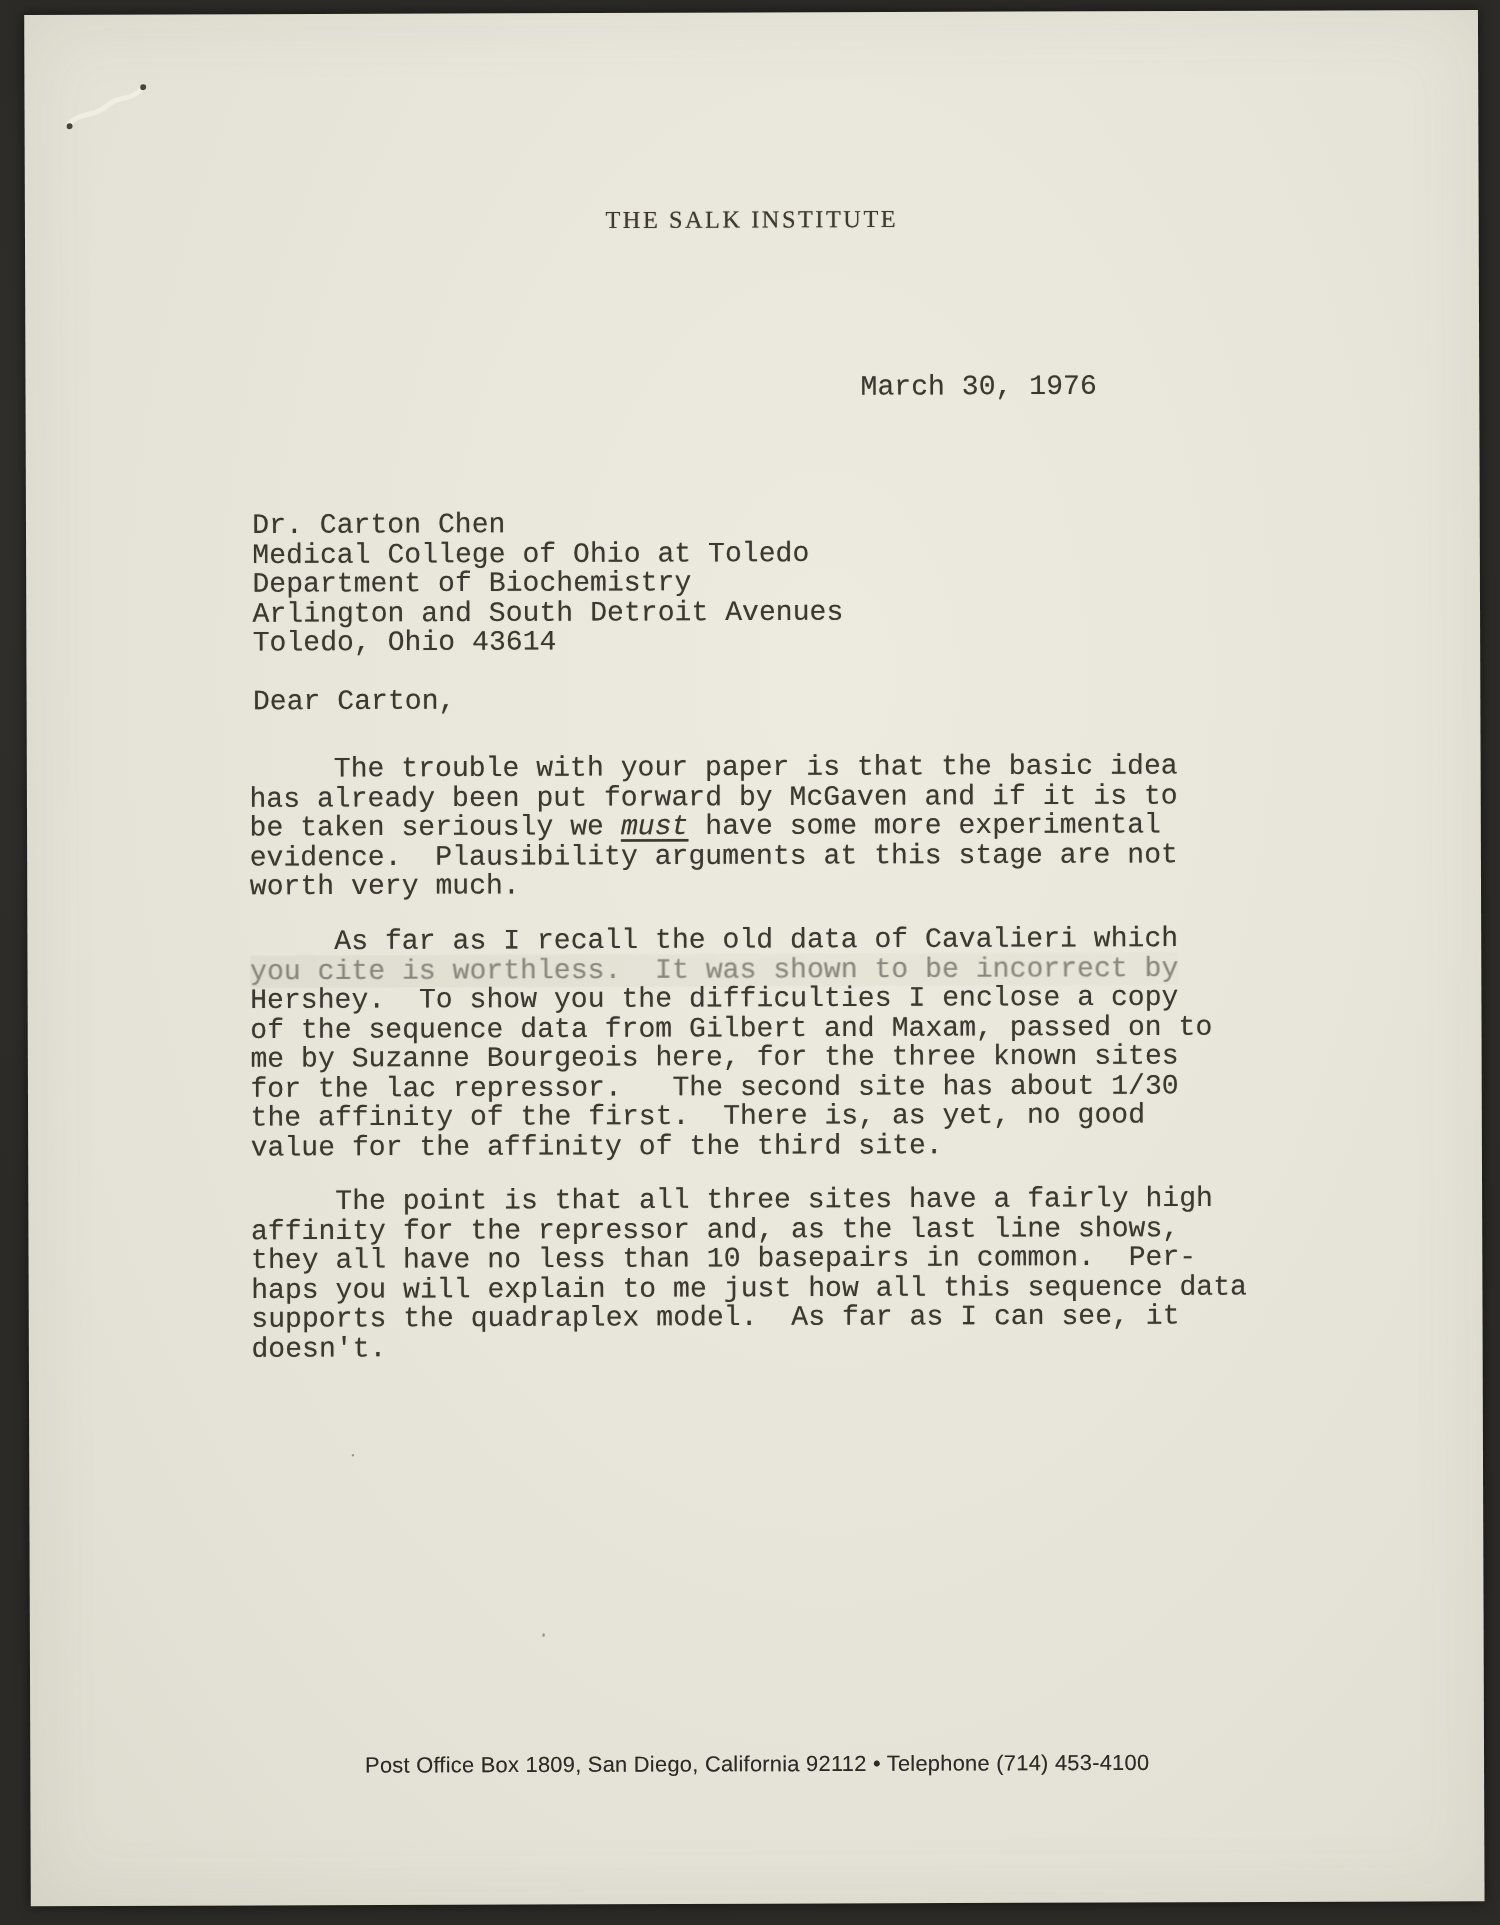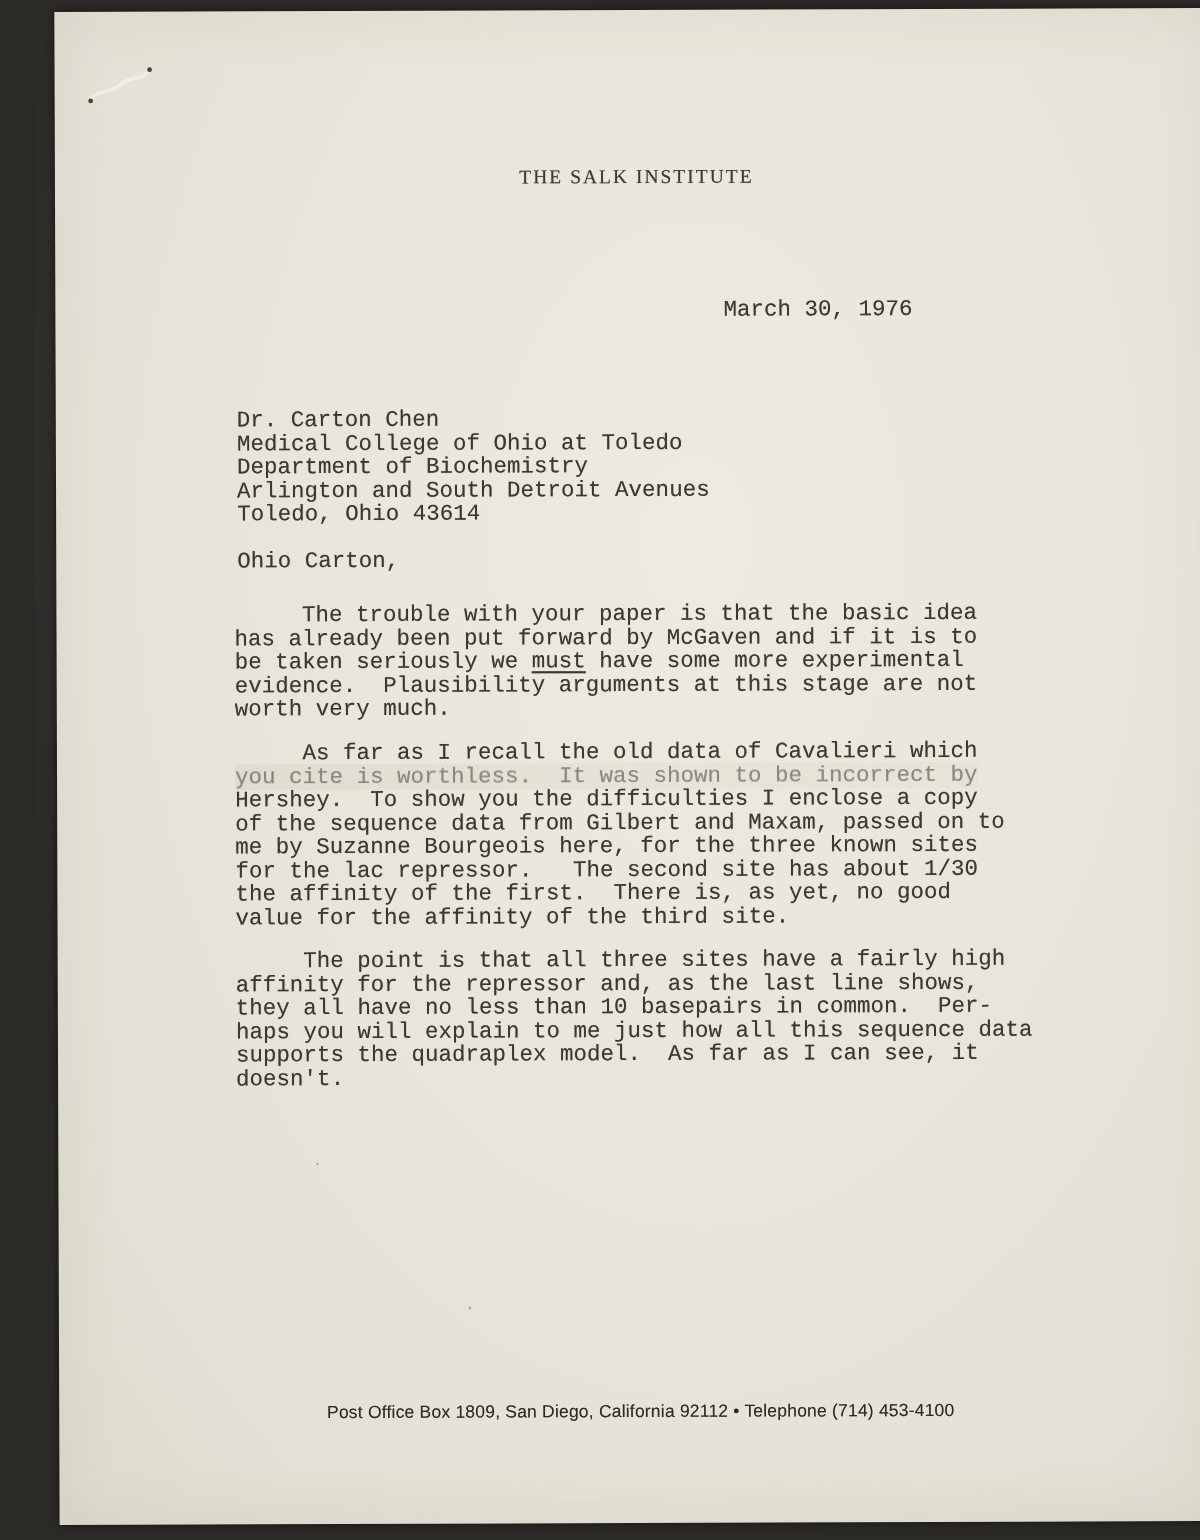--- a/index.html
+++ b/index.html
@@ -13,21 +13,20 @@
     position: relative;
     overflow: hidden;
     font-family: "Liberation Sans", sans-serif;
   }
   .scan-bg {
     position: absolute;
     inset: 0;
     background:
       radial-gradient(circle at 20% 30%, rgba(255,255,255,0.03), transparent 40%),
       #2b2a27;
-    margin-left: 35px;
   }
   .paper {
     position: absolute;
     left: 22px;
     top: 10px;
     width: 1163px;
     height: 1513px;
     background:
       radial-gradient(ellipse at 55% 35%, #edebdf 0%, #e8e6da 45%, #e3e1d5 78%, #dddbce 100%);
     box-shadow:
@@ -85,20 +84,21 @@
     position: absolute;
     left: 178px;
   }
   .para-1 { top: 593px; }
   .para-2 { top: 731px; }
   .para-3 { top: 939px; }
   .u {
     text-decoration: underline;
     text-underline-offset: 4px;
     text-decoration-thickness: 1.8px;
+    font-style: italic;
   }
   .faded {
     opacity: 0.55;
     filter: blur(0.35px);
   }
   .faded span {
     background: linear-gradient(90deg, rgba(128,122,108,0.14), rgba(128,122,108,0.06));
     border-radius: 2px;
   }
   .footer-line {
@@ -134,21 +134,21 @@
     <div class="tline date-line">March 30, 1976</div>
 
     <div class="recipient">
       <div class="tline">Dr. Carton Chen</div>
       <div class="tline">Medical College of Ohio at Toledo</div>
       <div class="tline">Department of Biochemistry</div>
       <div class="tline">Arlington and South Detroit Avenues</div>
       <div class="tline">Toledo, Ohio 43614</div>
     </div>
 
-    <div class="tline salutation">Ohio Carton,</div>
+    <div class="tline salutation">Dear Carton,</div>
 
     <div class="para para-1">
       <div class="tline">     The trouble with your paper is that the basic idea</div>
       <div class="tline">has already been put forward by McGaven and if it is to</div>
       <div class="tline"><span>be taken seriously we </span><span class="u">must</span><span> have some more experimental</span></div>
       <div class="tline">evidence.  Plausibility arguments at this stage are not</div>
       <div class="tline">worth very much.</div>
     </div>
 
     <div class="para para-2">

